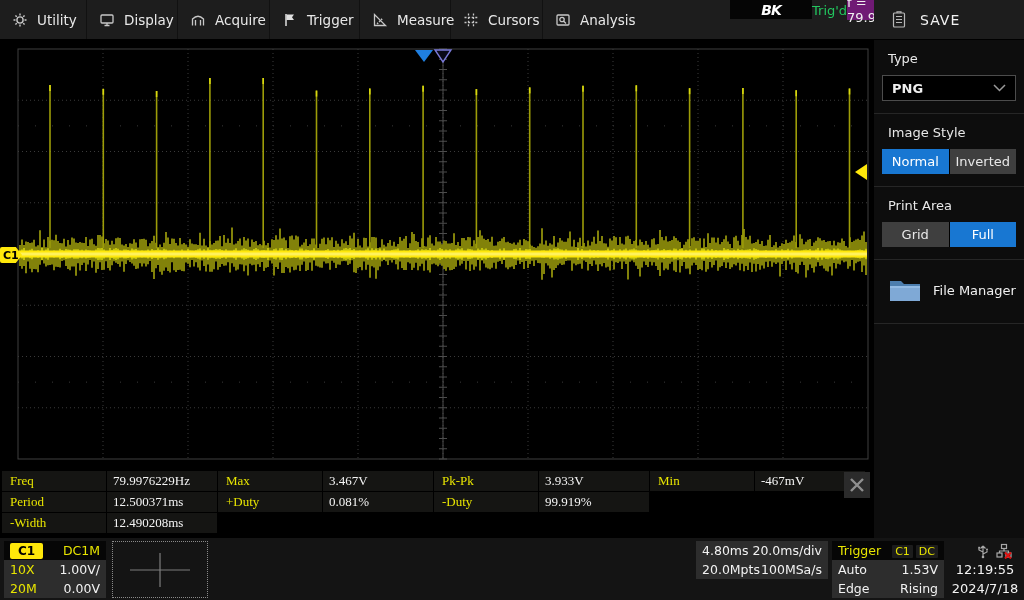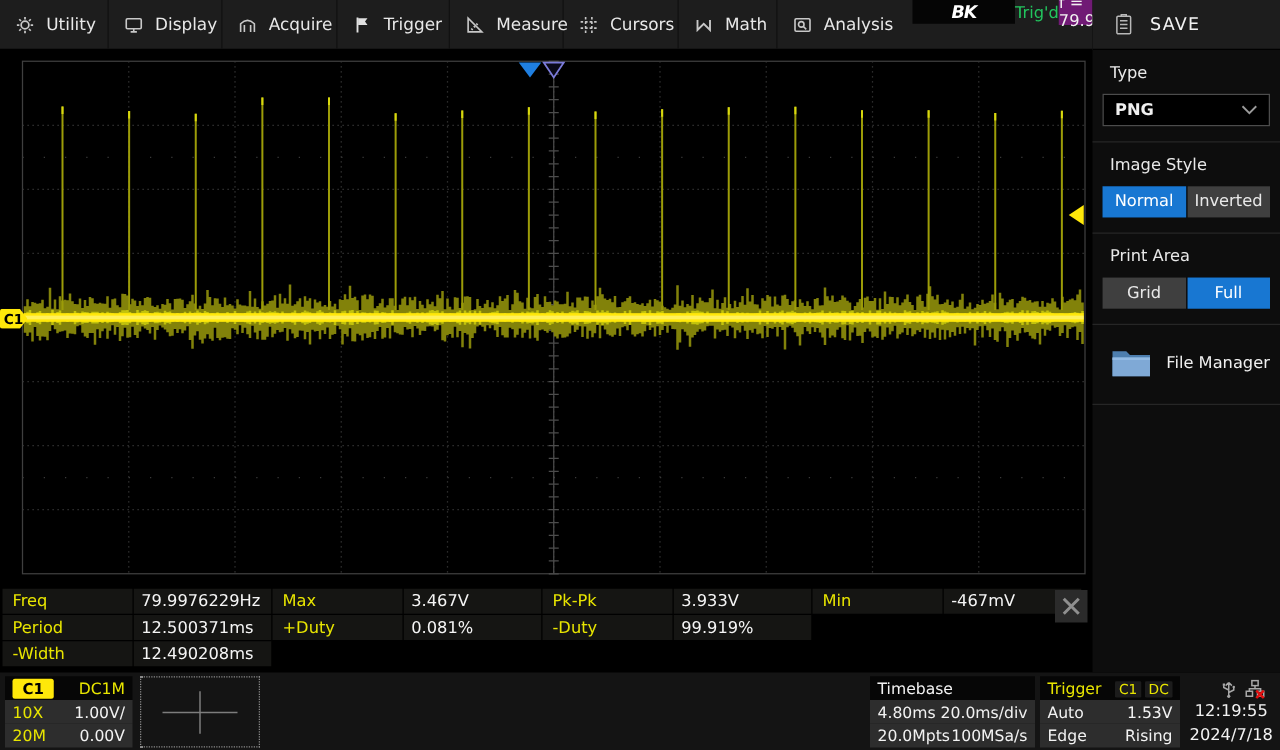--- a/index.html
+++ b/index.html
@@ -32,21 +32,21 @@
   .dropdown .dd-val { flex:1; font-weight:bold; }
   .fm-row { display:flex; align-items:center; gap:11px; padding:8px 0 8px 6px; cursor:pointer; }
   .fm-label { font-size:13px; color:#f0f0f0; }
 
   
   .plot { position:absolute; left:0; top:40px; width:873px; height:425px; background:#000; }
   .c1tag { position:absolute; left:0; top:207px; width:22px; height:16px; background:#ffe80a; color:#000; font-size:11px; font-weight:bold; display:flex; align-items:center; justify-content:flex-start; padding-left:3px; clip-path:polygon(0 0,72% 0,100% 50%,72% 100%,0 100%); border-radius:2px; }
 
   
   .measpanel { position:absolute; left:2px; top:471px; width:872px; }
-  .mrow { display:flex; height:20px; margin-bottom:1px; }
+  .mrow { display:flex; height:20px; margin-bottom:1px;font-family:Liberation Serif, serif; }
   .mcell { display:flex; margin-right:1px; }
   .mlabelc { width:104px; background:#151513; color:#e8e500; font-size:13px; display:flex; align-items:center; padding-left:8px; }
   .mvaluec { width:110px; background:#151513; color:#f5f5f5; font-size:13px; display:flex; align-items:center; padding-left:6px; margin-left:1px; }
   .mclose { position:absolute; left:842px; top:1px; width:26px; height:26px; background:#2b2b2b; display:flex; align-items:center; justify-content:center; cursor:pointer; }
 
   
   .bottombar { position:absolute; left:0; top:538px; width:1024px; height:62px; background:#141414; }
   .bbox { position:absolute; top:3px; height:57px; font-size:12.5px; }
   .bbox .hdr { height:19px; display:flex; align-items:center; padding:0 6px; background:#060606; }
   .bbox .brow { height:19px; display:flex; align-items:center; justify-content:space-between; padding:0 6px; background:#2d2d2d; }
@@ -123,28 +123,20 @@
     </div>
     <div class="mitem" style="width:92px">
       <span class="micon">
         <svg width="16" height="16" viewBox="0 0 16 16">
             <g stroke="#c8c8c8" stroke-width="1.3" stroke-dasharray="2 1.6">
               <path d="M5.5 1.5 V14.5 M10.5 1.5 V14.5 M1.5 5.5 H14.5 M1.5 10.5 H14.5"></path>
             </g>
           </svg>
       </span>
       <span class="mlabel">Cursors</span>
-    </div>
-    <div class="mitem" style="width:79px">
-      <span class="micon">
-        <svg width="16" height="16" viewBox="0 0 16 16">
-            <path d="M3 4 L3 12 L8 7 L13 12 L13 4" stroke="#c8c8c8" fill="none" stroke-width="1.5"></path>
-          </svg>
-      </span>
-      <span class="mlabel">Math</span>
     </div>
     <div class="mitem" style="width:108px;border-right:none">
       <span class="micon">
         <svg width="16" height="16" viewBox="0 0 16 16">
             <g stroke="#c8c8c8" fill="none" stroke-width="1.3">
               <rect x="2" y="3" width="12" height="10" rx="1"></rect>
               <circle cx="7" cy="7.5" r="2.2"></circle>
               <path d="M8.7 9.2 L11 11.5"></path>
             </g>
           </svg>
@@ -290,23 +282,20 @@
         </div>
     </div>
 
     <div class="dotbox">
       <svg width="70" height="42" viewBox="0 0 70 42">
           <path d="M5 21 H65 M35 4 V38" stroke="#7d7d7d" stroke-width="1.2"></path>
         </svg>
     </div>
 
     <div class="bbox tbbox">
-      <div class="hdr">
-          <span class="wht">Timebase</span>
-        </div>
       <div class="brow">
           <span class="wht">4.80ms</span>
           <span class="wht">20.0ms/div</span>
         </div>
       <div class="brow">
           <span class="wht">20.0Mpts</span>
           <span class="wht">100MSa/s</span>
         </div>
     </div>
 

